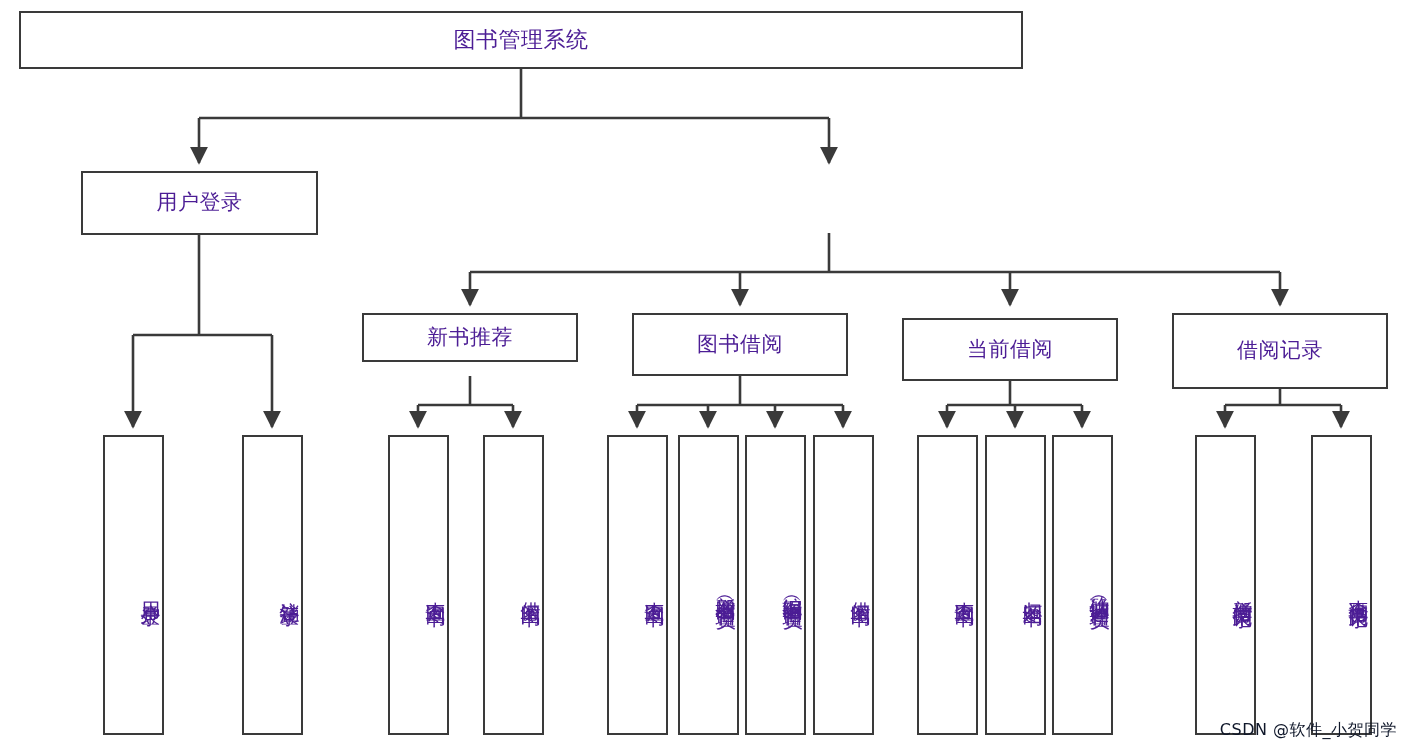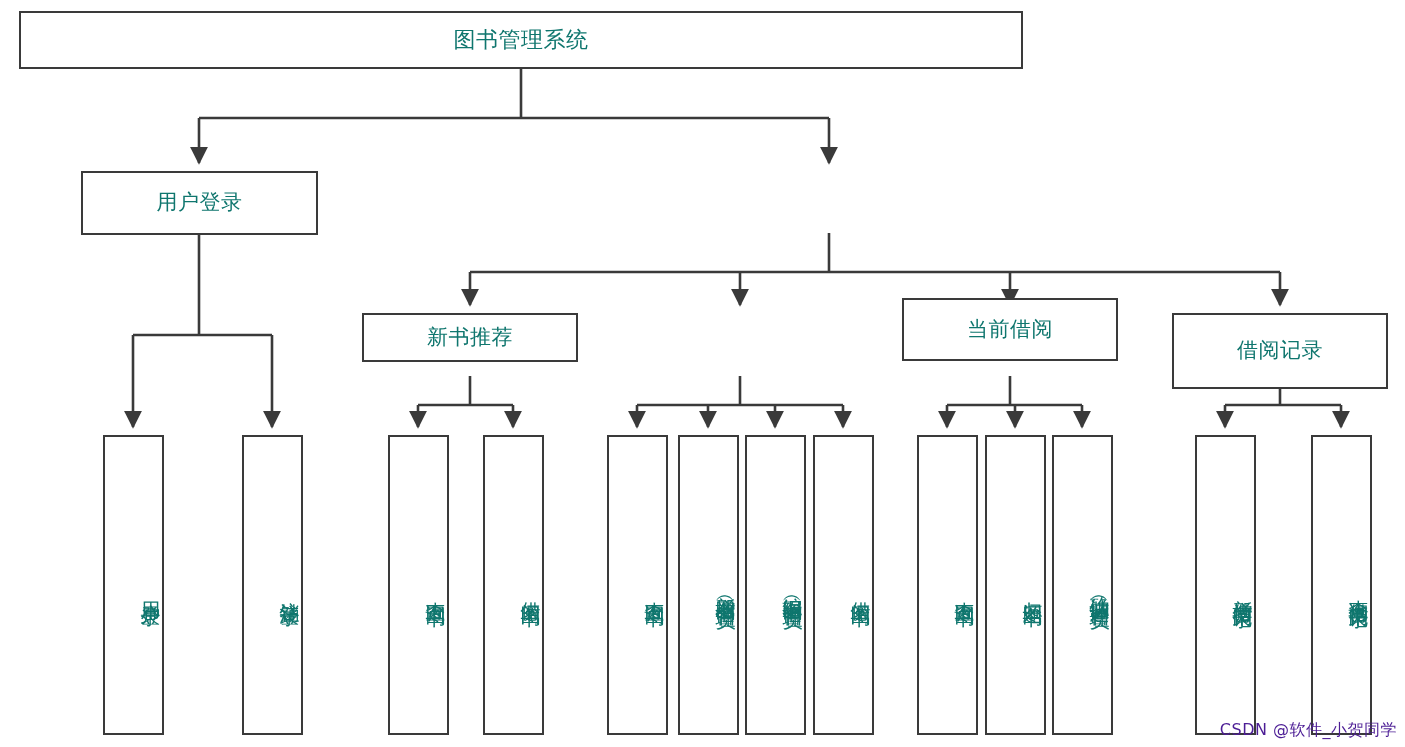--- a/index.html
+++ b/index.html
@@ -22,21 +22,21 @@
     top: 0;
     width: 1405px;
     height: 747px;
     pointer-events: none;
   }
   .node {
     position: absolute;
     box-sizing: border-box;
     border: 2px solid #3a3a3a;
     background: #ffffff;
-    color: #0f766e;
+    color: #4c1d95;
     display: flex;
     align-items: center;
     justify-content: center;
     text-align: center;
     letter-spacing: 0.5px;
   }
   .node.h {
     font-size: 21px;
     line-height: 1.2;
   }
@@ -56,21 +56,21 @@
   .node.v .vtext {
     writing-mode: vertical-rl;
     text-orientation: upright;
     display: block;
   }
   .watermark {
     position: absolute;
     right: 8px;
     bottom: 6px;
     font-size: 16px;
-    color: #4c1d95;
+    color: #0f172a;
     letter-spacing: 0.5px;
     white-space: nowrap;
   }
 </style>
 </head>
 <body>
 
 <div id="canvas">
 
   <svg id="wires" viewBox="0 0 1405 747" xmlns="http://www.w3.org/2000/svg">
@@ -127,21 +127,24 @@
     <span>图书管理系统</span>
   </div>
 
   <div class="node h" style="left:81px; top:171px; width:237px; height:64px;">
     <span>用户登录</span>
   </div>
 
   <div class="node h" style="left:362px; top:313px; width:216px; height:49px;">
     <span>新书推荐</span>
   </div>
-  <div class="node h" style="left:902px; top:298px; width:216px; height:63px;">
+  <div class="node h" style="left:632px; top:313px; width:216px; height:63px;">
+    <span>图书借阅</span>
+  </div>
+  <div class="node h" style="left:902px; top:318px; width:216px; height:63px;">
     <span>当前借阅</span>
   </div>
   <div class="node h" style="left:1172px; top:313px; width:216px; height:76px;">
     <span>借阅记录</span>
   </div>
 
   <div class="node v" style="left:103px; top:435px; width:61px; height:300px;">
     <span class="vtext">用户登录</span>
   </div>
   <div class="node v" style="left:242px; top:435px; width:61px; height:300px;">

